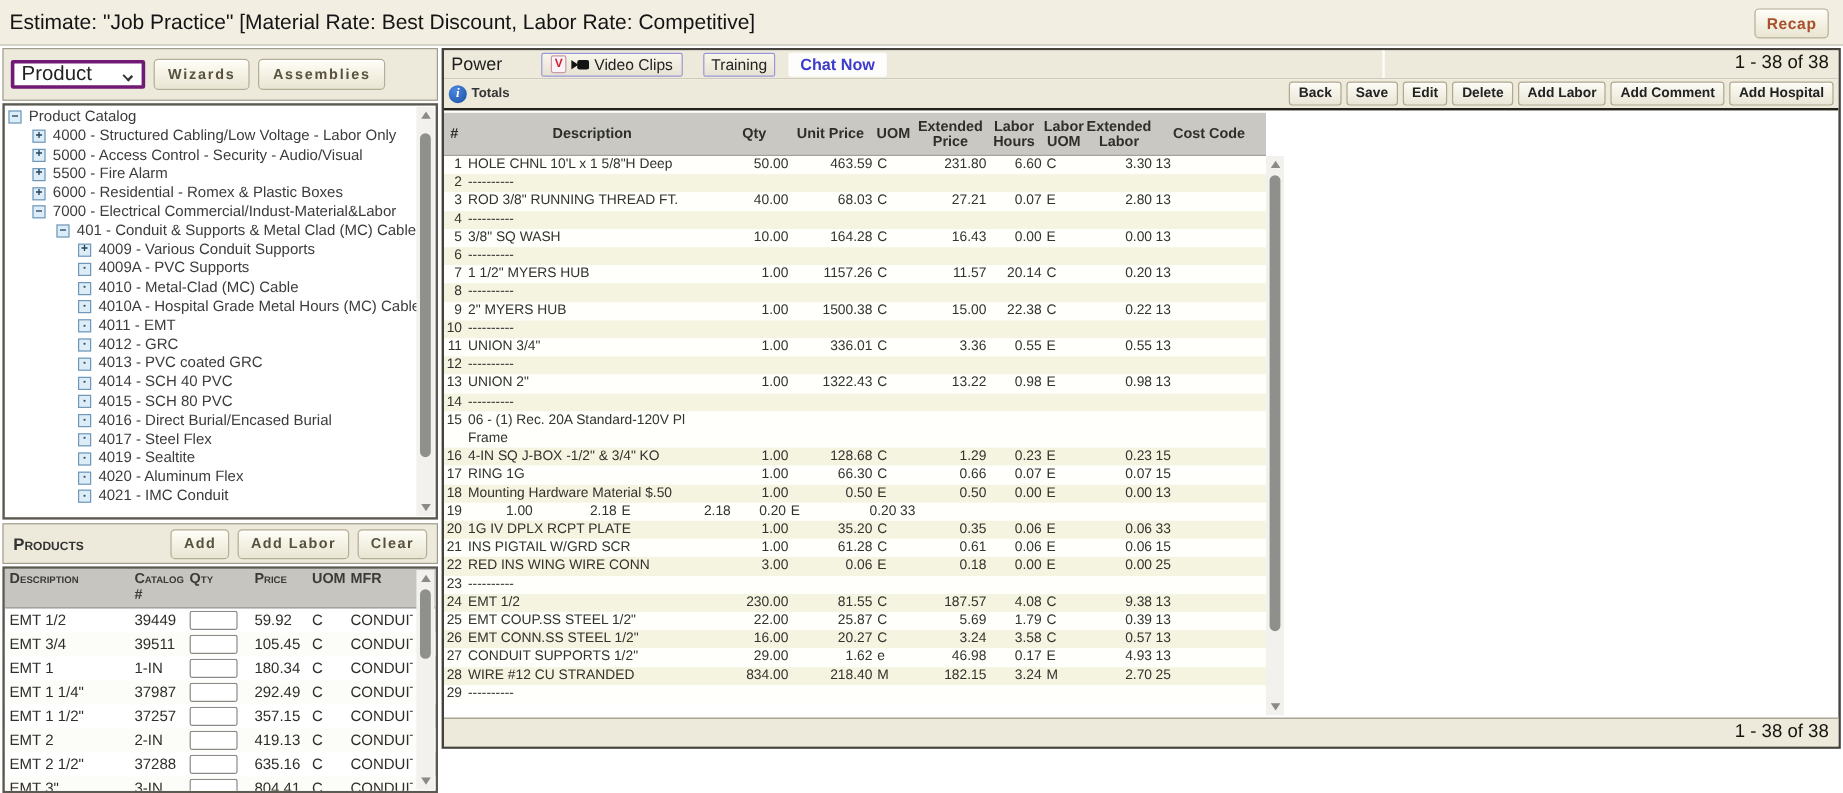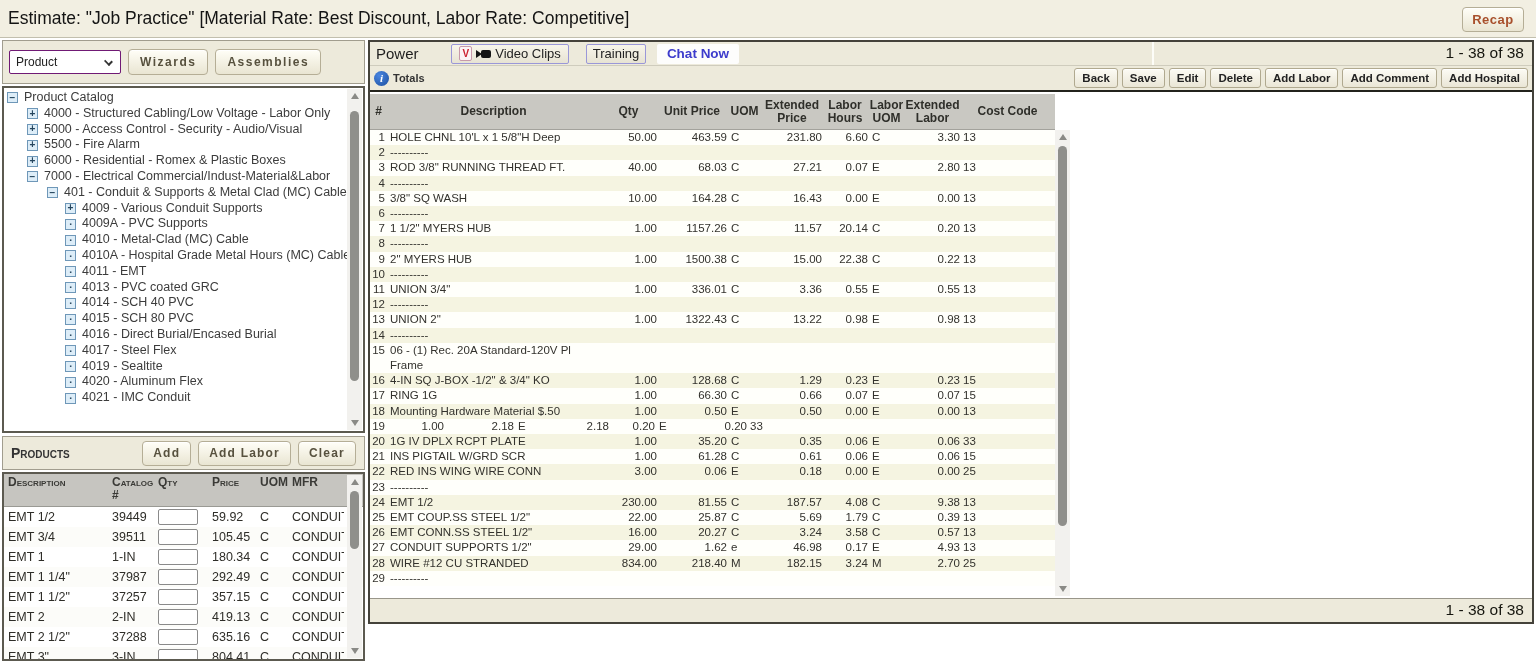--- a/index.html
+++ b/index.html
@@ -15,22 +15,22 @@
     background:linear-gradient(#fffef7,#e9e5d2); border:1px solid #b5ae96;
     border-radius:4px; box-shadow:inset 0 1px 0 #ffffff; cursor:default;
     font-weight:bold; color:#222; }
   #recap-btn { position:absolute; right:12px; top:7px; width:62px; height:25px;
     font-size:13px; color:#a8502c; letter-spacing:0.5px; }
 
   
   #left-toolbar { position:absolute; left:2px; top:40px; width:363px; height:44px;
     background:#edeadb; border:1px solid #a19d8e; display:flex; align-items:center; }
   .select-box { position:relative; margin-left:6px; width:112px; height:24px; background:#fff;
-    border:1px solid #701a75; border-radius:2px; display:flex; align-items:center;
-    font-size:12px; padding-left:6px; }
+    border:3px solid #701a75; border-radius:2px; display:flex; align-items:center;
+    font-size:17px; padding-left:6px; }
   .select-box .chev { position:absolute; right:8px; top:7px; width:7px; height:7px;
     border-right:2px solid #333; border-bottom:2px solid #333; transform:rotate(45deg) scale(1,0.8); }
   .big-btn { height:26px; padding:0 11px; margin-left:7px; font-size:12px;
     letter-spacing:1.5px; color:#57513e; }
 
   #catalog-panel { position:absolute; left:2px; top:86px; width:363px; height:347px;
     background:#fff; border:2px solid #5c5a50; overflow:hidden; }
   #tree { position:absolute; left:3px; top:2px; right:18px; bottom:0;
     font-size:12.5px; color:#3c3c3c; line-height:15.8px; white-space:nowrap; }
   .tree-row { display:flex; align-items:center; height:15.8px; }
@@ -211,20 +211,24 @@
           <div class="tree-row even idx9 icon-dot lvl3">
             <span class="tree-icon">▪</span>
             <span>4010A - Hospital Grade Metal Hours (MC) Cable</span>
           </div>
 
           <div class="tree-row odd idx10 icon-dot lvl3">
             <span class="tree-icon">▪</span>
             <span>4011 - EMT</span>
           </div>
 
+          <div class="tree-row even idx11 icon-dot lvl3">
+            <span class="tree-icon">▪</span>
+            <span>4012 - GRC</span>
+          </div>
 
           <div class="tree-row odd idx12 icon-dot lvl3">
             <span class="tree-icon">▪</span>
             <span>4013 - PVC coated GRC</span>
           </div>
 
           <div class="tree-row even idx13 icon-dot lvl3">
             <span class="tree-icon">▪</span>
             <span>4014 - SCH 40 PVC</span>
           </div>

